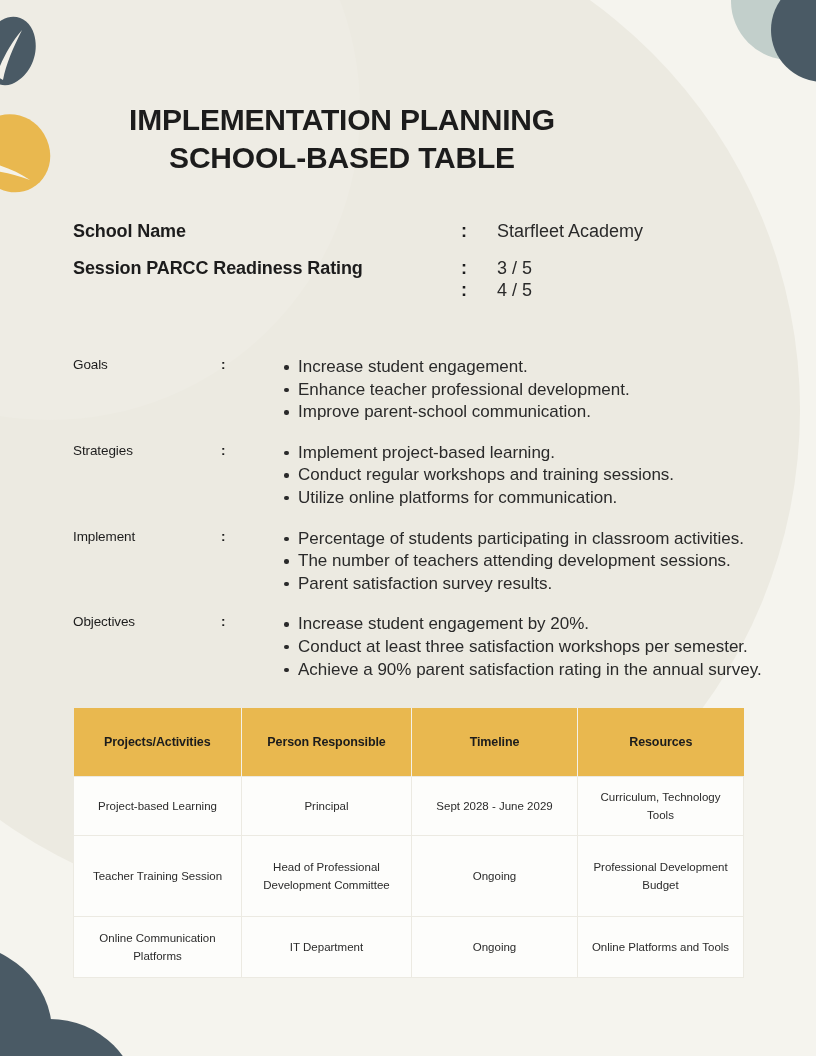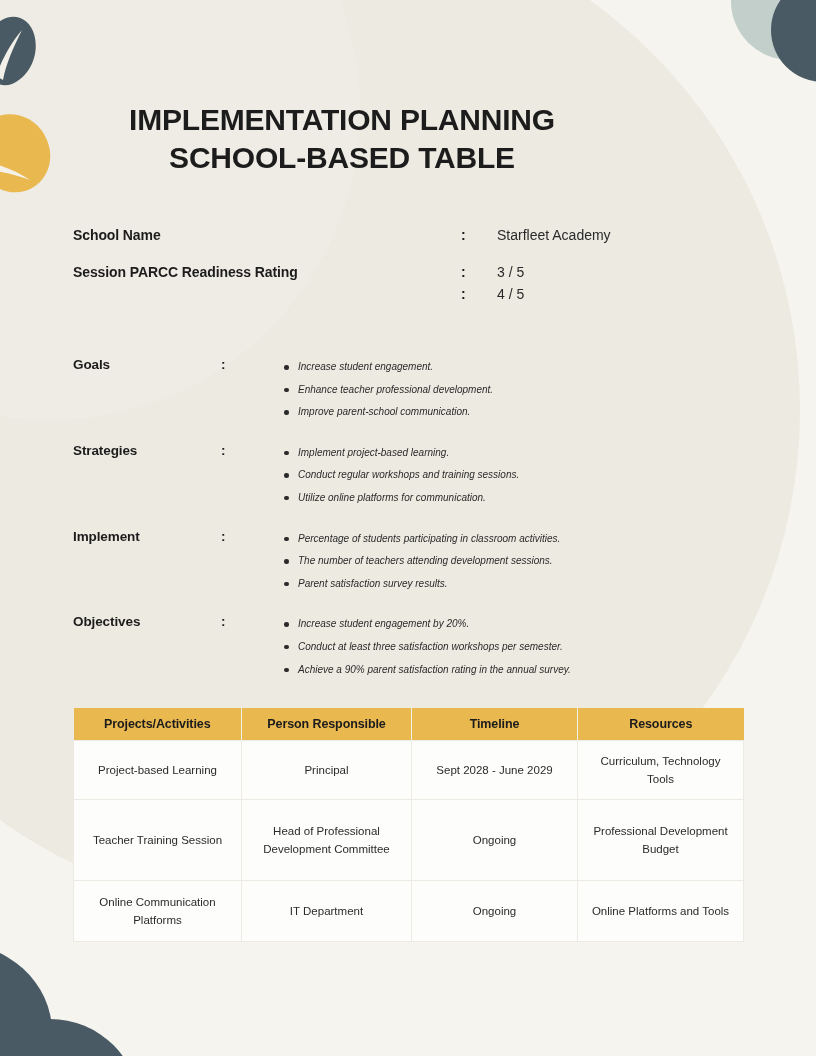--- a/index.html
+++ b/index.html
@@ -109,23 +109,23 @@
     font-weight: 800;
     letter-spacing: -0.2px;
     color: #1c1c1c;
   }
   .doc-title .ln { display: block; }
 
   
   .info {
     position: absolute;
     left: 73px;
-    top: 227px;
+    top: 221px;
     width: 680px;
-    font-size: 14px;
+    font-size: 18px;
     color: #1c1c1c;
   }
   .info-row {
     position: relative;
     height: 22px;
   }
   .info-row.gap { margin-top: 15px; }
   .info-label {
     position: absolute;
     left: 0;
@@ -157,44 +157,43 @@
   }
   .section {
     position: relative;
     margin-bottom: 18px;
   }
   .section-label {
     position: absolute;
     left: 0;
     top: 1px;
     font-size: 13.5px;
-    font-weight: 700;
+    font-weight: 400;
     color: #1c1c1c;
     letter-spacing: -0.1px;
   }
   .section-colon {
     position: absolute;
     left: 148px;
     top: 1px;
     font-size: 13.5px;
     font-weight: 700;
     color: #1c1c1c;
   }
   .section-list {
     margin: 0;
     padding: 0 0 0 211px;
     list-style: none;
   }
   .section-list li {
     position: relative;
-    font-size: 10px;
+    font-size: 17px;
     line-height: 22.6px;
     color: #2a2a2a;
     padding-left: 14px;
-    font-style: italic;
   }
   .section-list li::before {
     content: "";
     position: absolute;
     left: 0;
     top: 9px;
     width: 4.5px;
     height: 4.5px;
     border-radius: 50%;
     background: #2a2a2a;
@@ -211,22 +210,22 @@
     width: 670px;
     border-collapse: collapse;
     table-layout: fixed;
   }
   table.plan th {
     background: #e9b84f;
     color: #1c1c1c;
     font-size: 12.5px;
     font-weight: 700;
     letter-spacing: -0.1px;
-    height: 32px;
-    padding: 0 6px;
+    height: 52px;
+    padding: 8px 6px;
     border-right: 1px solid #f3f1e9;
     border-bottom: none;
   }
   table.plan th:last-child { border-right: none; }
   table.plan td {
     background: #fdfdfb;
     color: #2b2b2b;
     font-size: 11.5px;
     line-height: 18px;
     text-align: center;

